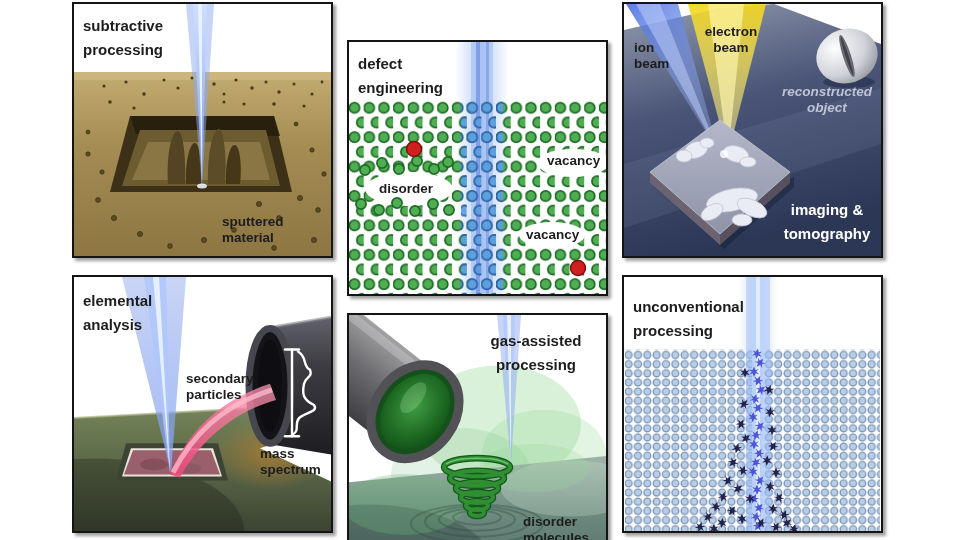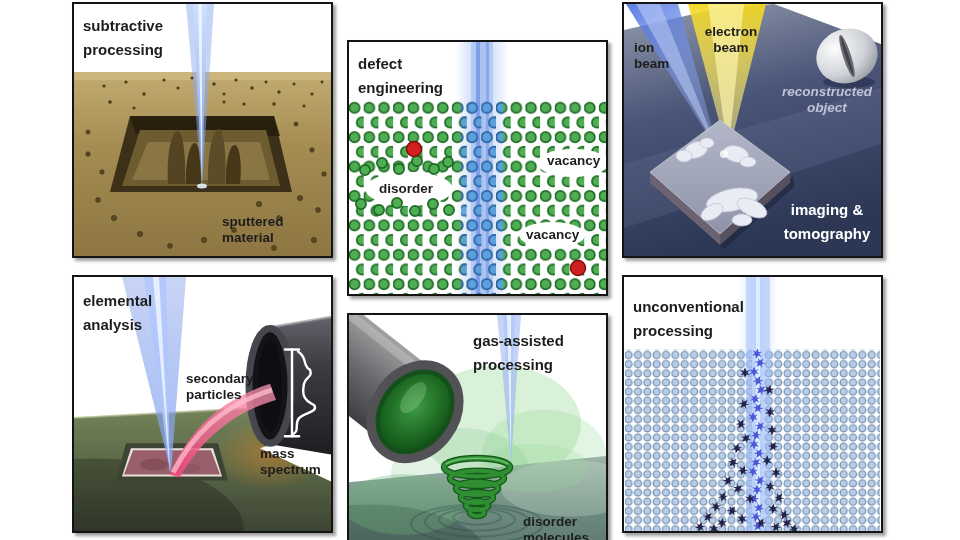--- a/index.html
+++ b/index.html
@@ -7,21 +7,21 @@
          font-family:"Liberation Sans",sans-serif;}
   .panel{position:absolute;width:261px;border:2px solid #141414;background:#fff;
          box-shadow:3px 3px 3px rgba(40,40,40,.45);box-sizing:border-box;}
   .row1{top:2px;height:256px;}
   .row2{top:275px;height:258px;text-decoration:underline;}
   .c1{left:72px;} .c2{left:347px;margin-top:38px;} .c3{left:622px;}
   .scene{position:absolute;left:0;top:0;width:100%;height:100%;display:block;}
   .lab{position:absolute;font-weight:bold;color:#1d1d1d;line-height:1.18;}
   .title{font-size:15px;line-height:24px;}
   .small{font-size:13.5px;}
-  .ctr{text-align:center;} .rgt{text-align:left;}
+  .ctr{text-align:center;} .rgt{text-align:center;}
   .grey{color:#bdc4d4;font-style:italic;} .white{color:#ffffff;}
 </style>
 </head>
 <body>
 
 <div class="stage">
 
   <div class="panel row1 c1">
     <svg class="scene" viewBox="0 0 257 252" preserveAspectRatio="none">
       <defs>

